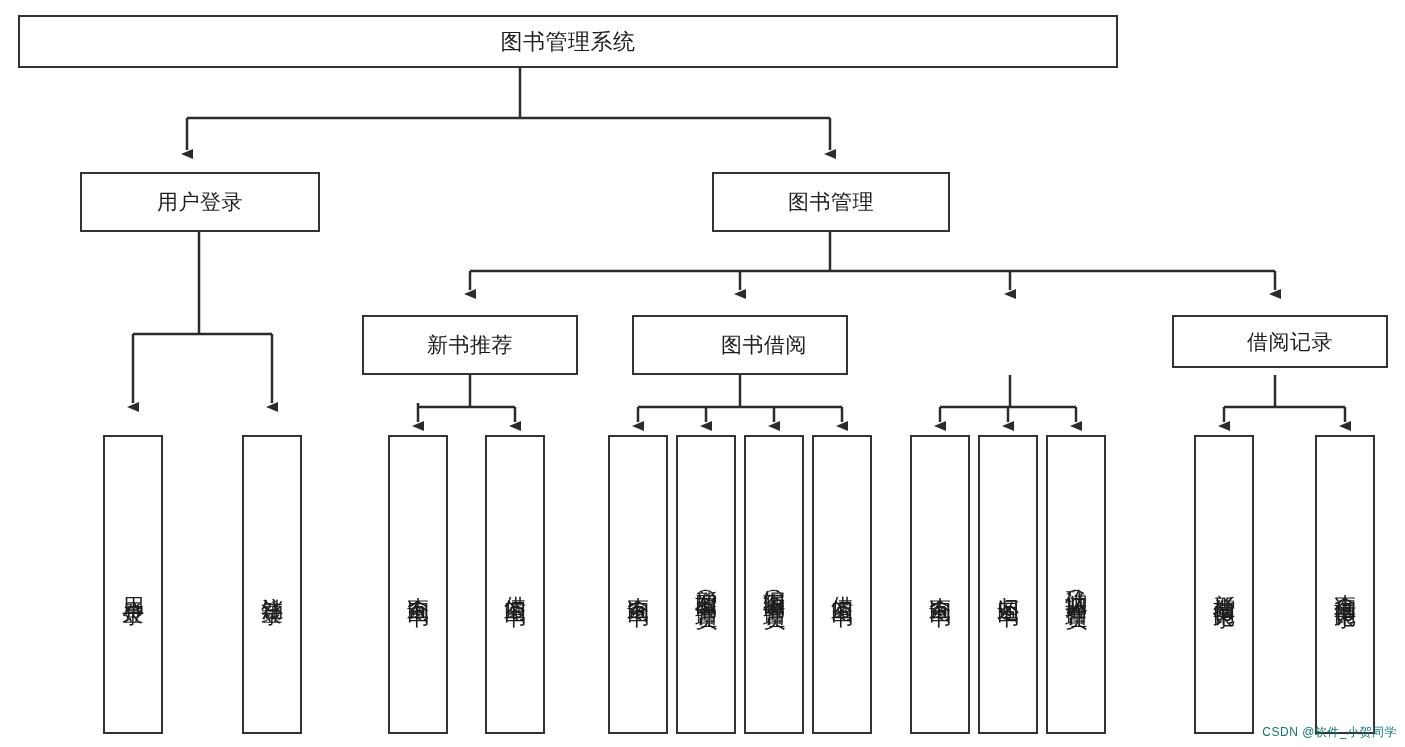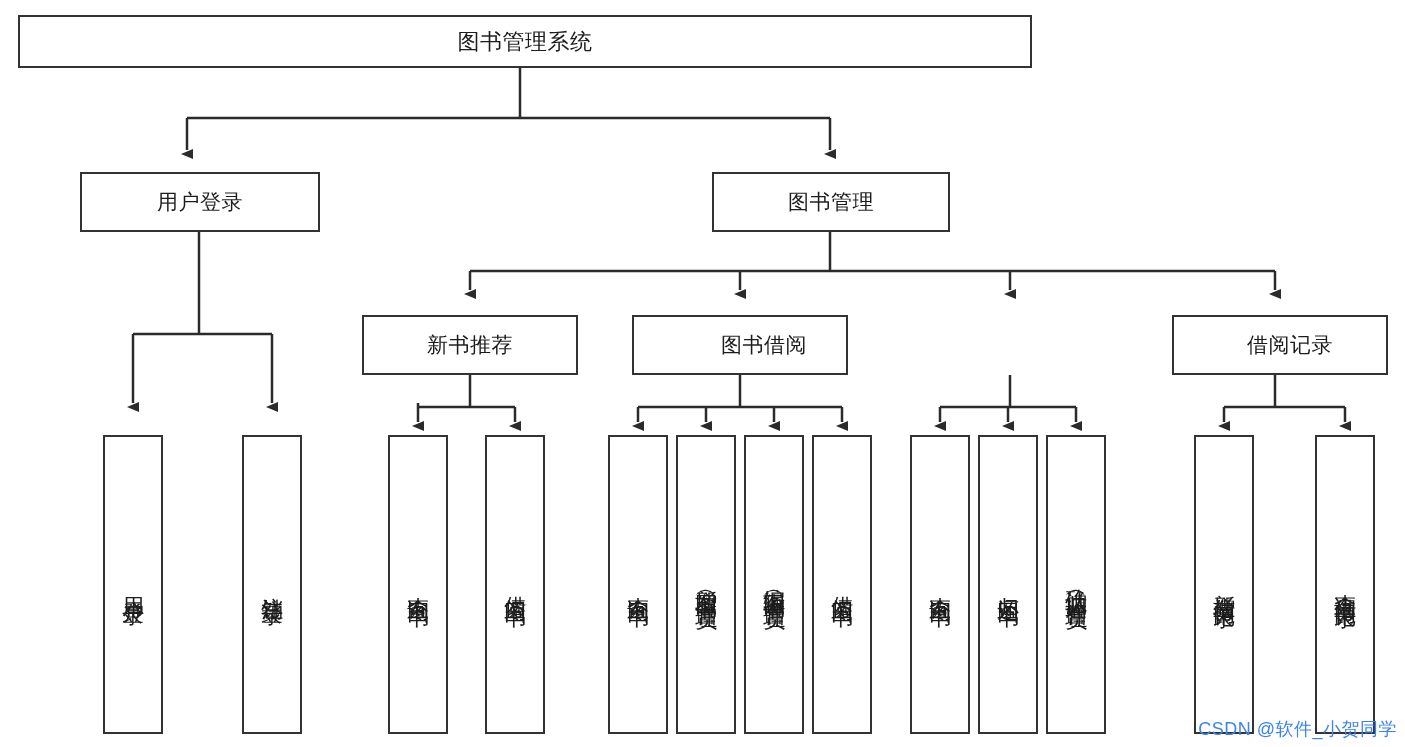--- a/index.html
+++ b/index.html
@@ -56,22 +56,22 @@
     font-size:22px;
     line-height:1.12;
     letter-spacing:3px;
     white-space:nowrap;
     max-height:100%;
   }
   .watermark{
     position:absolute;
     right:8px;
     bottom:6px;
-    font-size:18px;
-    color:#3b82f6;
+    font-size:12px;
+    color:#0f766e;
     letter-spacing:0.5px;
     z-index:5;
     white-space:nowrap;
   }
 </style>
 </head>
 <body>
 
 <div id="canvas">
 
@@ -122,38 +122,38 @@
       <path d="M1008,407 L1008,422" marker-end="url(#arrow)"></path>
       <path d="M1076,407 L1076,422" marker-end="url(#arrow)"></path>
 
       <path d="M1275,375 L1275,407"></path>
       <path d="M1224,407 L1345,407"></path>
       <path d="M1224,407 L1224,422" marker-end="url(#arrow)"></path>
       <path d="M1345,407 L1345,422" marker-end="url(#arrow)"></path>
     </g>
   </svg>
 
-  <div class="node horiz root" style="left:18px; top:15px; width:1014px; height:53px;">
+  <div class="node horiz root" style="left:18px; top:15px; width:1100px; height:53px;">
     <span class="lbl">图书管理系统</span>
   </div>
 
   <div class="node horiz" style="left:80px; top:172px; width:240px; height:60px;">
     <span class="lbl">用户登录</span>
   </div>
   <div class="node horiz" style="left:712px; top:172px; width:238px; height:60px;">
     <span class="lbl">图书管理</span>
   </div>
 
   <div class="node horiz" style="left:362px; top:315px; width:216px; height:60px;">
     <span class="lbl">新书推荐</span>
   </div>
   <div class="node horiz" style="left:632px; top:315px; width:216px; height:60px;padding-left:48px;">
     <span class="lbl">图书借阅</span>
   </div>
-  <div class="node horiz" style="left:1172px; top:315px; width:216px; height:60px;padding-left:20px;">
+  <div class="node horiz" style="left:1172px; top:315px; width:216px; height:53px;padding-left:20px;">
     <span class="lbl">借阅记录</span>
   </div>
 
   <div class="node vert" style="left:103px; top:435px; width:60px; height:299px;">
     <span class="lbl">用户登录</span>
   </div>
   <div class="node vert" style="left:242px; top:435px; width:60px; height:299px;">
     <span class="lbl">注销登录</span>
   </div>
 

